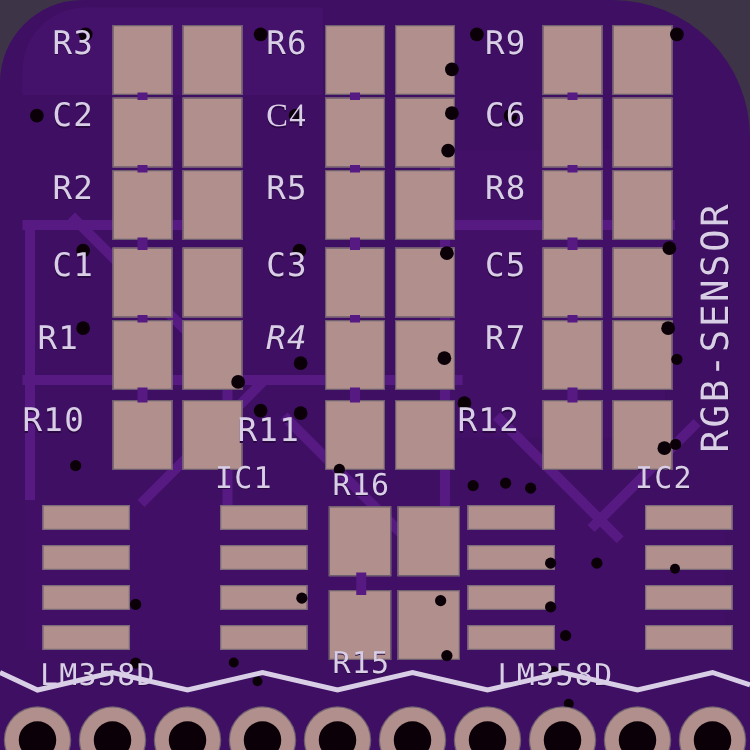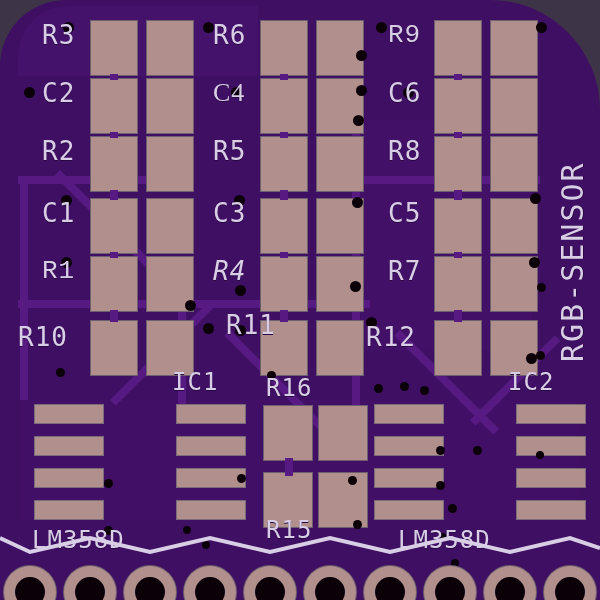--- a/index.html
+++ b/index.html
@@ -211,31 +211,31 @@
       <div class="via" style="left: 451px; top: 559px; width: 8px; height: 8px;"></div>
       <div class="via" style="left: 535.5px; top: 350.5px; width: 9px; height: 9px;"></div>
       <div class="via" style="left: 536px; top: 451px; width: 8px; height: 8px;"></div>
       <div class="via" style="left: 536.5px; top: 282.5px; width: 9px; height: 9px;"></div>
     </div>
 
   <div class="silk" style="left:42px;top:22px;">R3</div>
   <div class="silk" style="left:42px;top:80px;">C2</div>
   <div class="silk" style="left:42px;top:138px;">R2</div>
   <div class="silk" style="left:42px;top:200px;">C1</div>
-  <div class="silk" style="left:42px;top:258px;font-family:Liberation Mono, monospace;">R1</div>
+  <div class="silk" style="left:30px;top:258px;">R1</div>
   <div class="silk" style="left:18px;top:324px;">R10</div>
 
   <div class="silk" style="left:213px;top:22px;">R6</div>
   <div class="silk" style="left:213px;top:80px;font-family:Liberation Serif, serif;">C4</div>
   <div class="silk" style="left:213px;top:138px;">R5</div>
   <div class="silk" style="left:213px;top:200px;">C3</div>
   <div class="silk" style="left:213px;top:258px;font-style:italic;">R4</div>
-  <div class="silk" style="left:190px;top:312px;margin-left:36px;">R11</div>
-
-  <div class="silk" style="left:388px;top:22px;font-family:Liberation Mono, monospace;">R9</div>
+  <div class="silk" style="left:190px;top:332px;">R11</div>
+
+  <div class="silk" style="left:388px;top:22px;">R9</div>
   <div class="silk" style="left:388px;top:80px;text-align:right;">C6</div>
   <div class="silk" style="left:388px;top:138px;">R8</div>
   <div class="silk" style="left:388px;top:200px;">C5</div>
   <div class="silk" style="left:388px;top:258px;">R7</div>
   <div class="silk" style="left:366px;top:324px;">R12</div>
 
   <div class="silk small" style="left:172px;top:370px;">IC1</div>
   <div class="silk small" style="left:508px;top:370px;">IC2</div>
   <div class="silk small" style="left:266px;top:376px;">R16</div>
   <div class="silk small" style="left:266px;top:518px;">R15</div>

